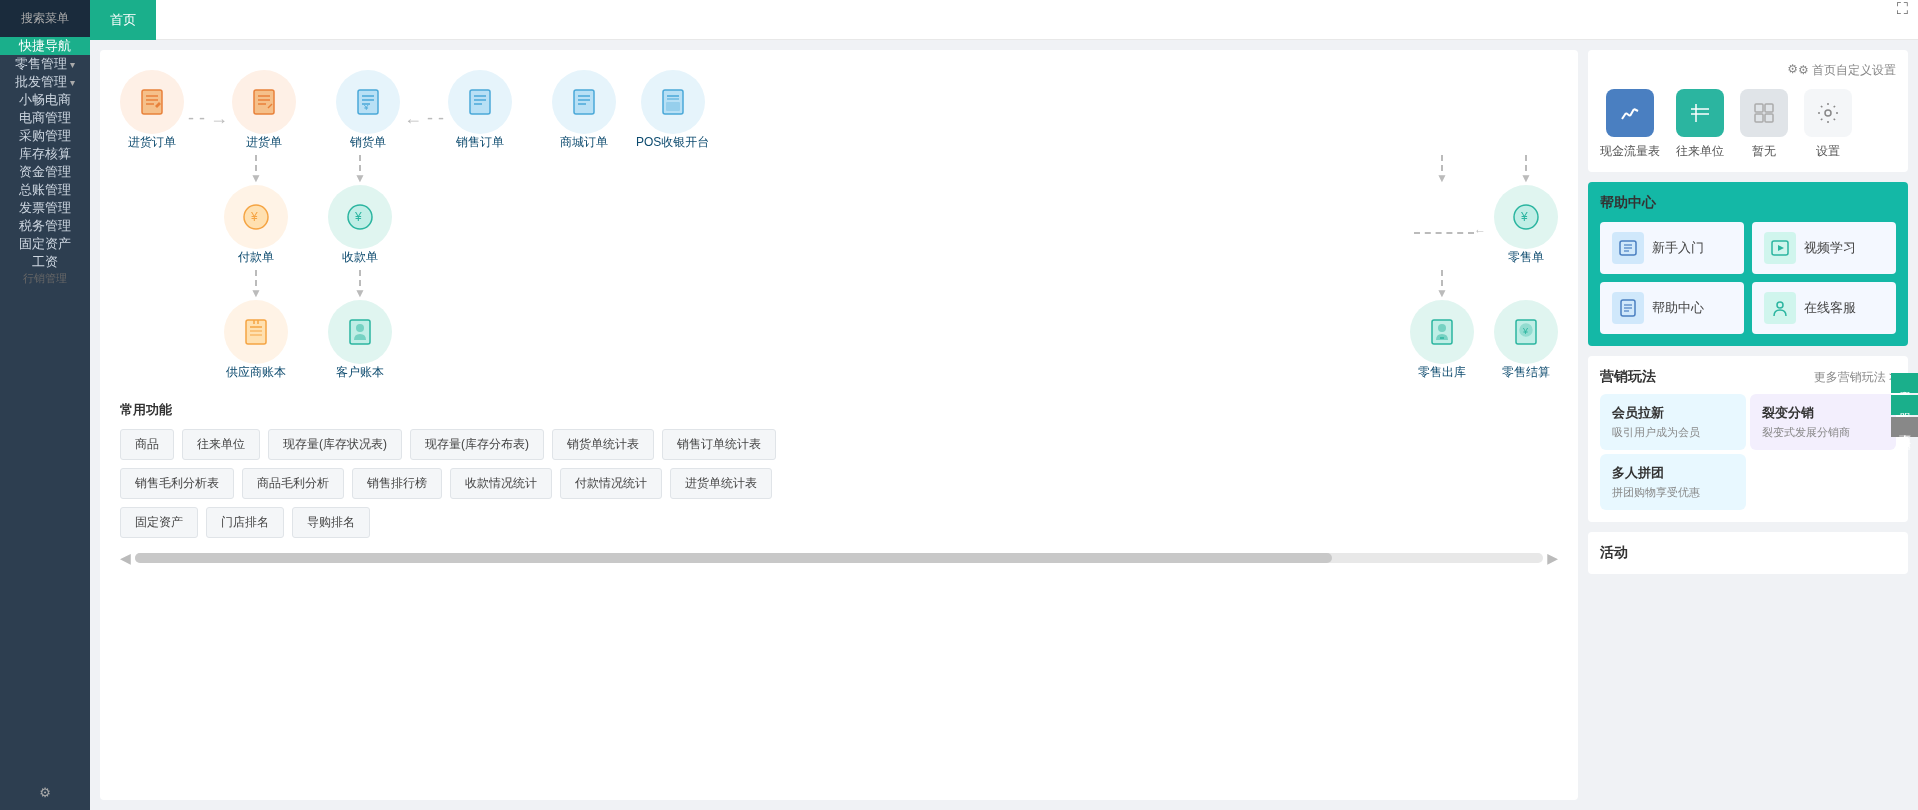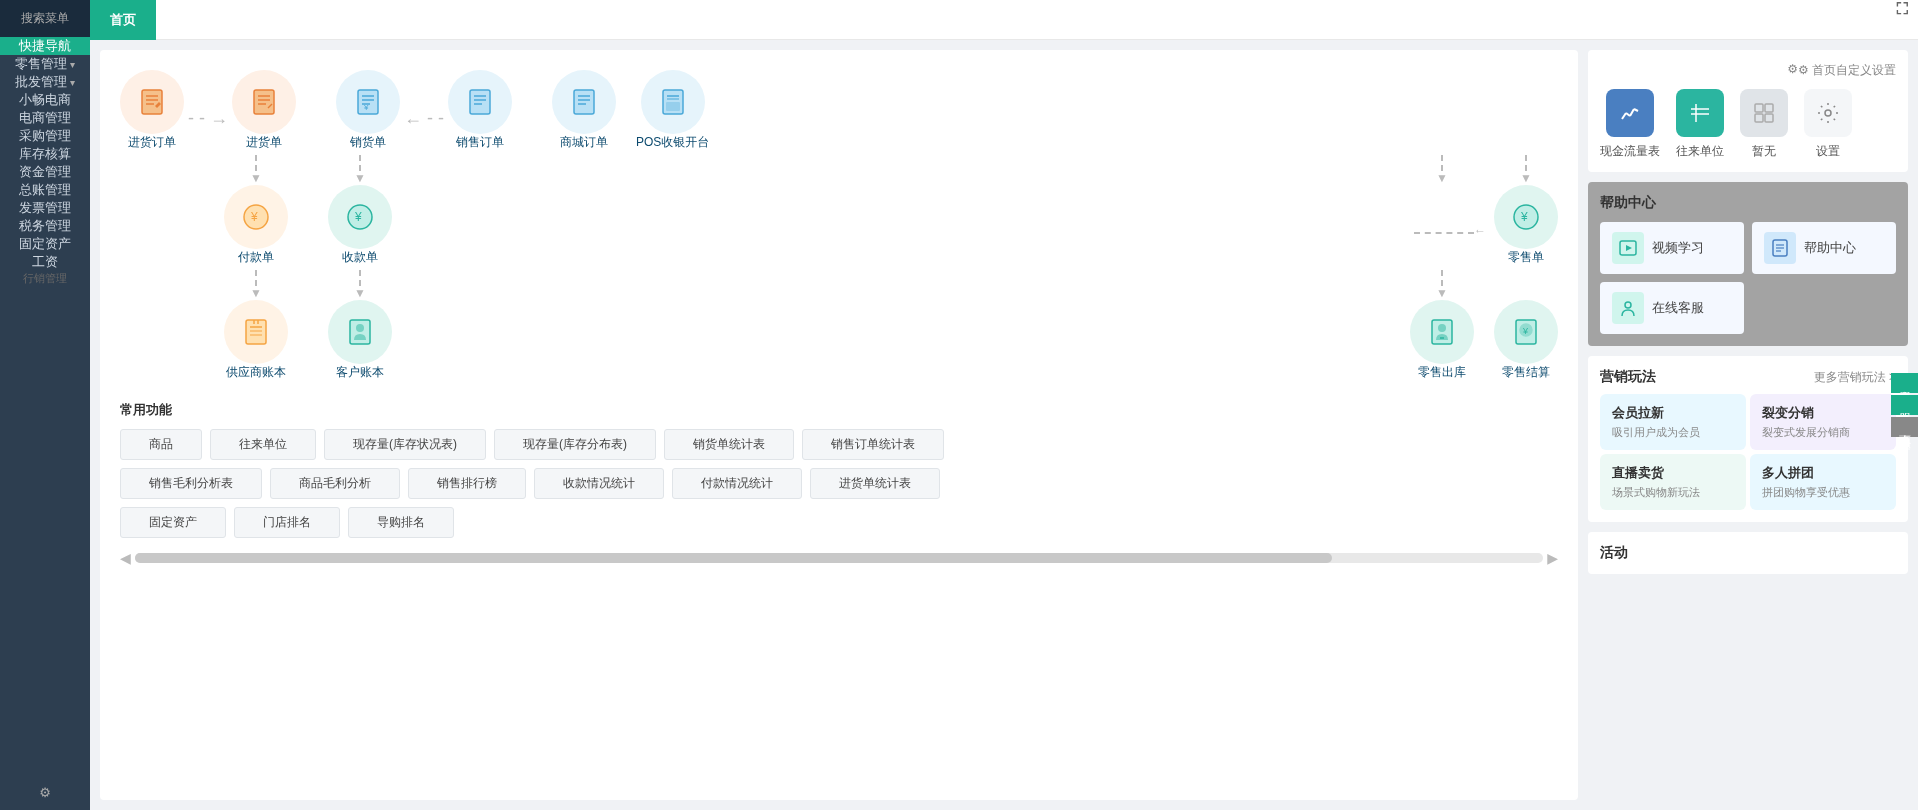--- a/index.html
+++ b/index.html
@@ -53,21 +53,20 @@
       overflow: hidden;
     }
 
     
     .topbar {
       background: #fff;
       height: 40px;
       display: flex;
       border-bottom: 1px solid #e8e8e8;
       flex-shrink: 0;
-      font-weight: bold;
     }
     .topbar-tab {
       background: #1aaf8b;
       color: #fff;
       padding: 0 20px;
       height: 40px;
       display: flex;
       align-items: center;
       font-size: 13px;
       cursor: pointer;
@@ -137,21 +136,21 @@
     .func-buttons {
       display: flex;
       flex-wrap: wrap;
       gap: 8px;
       margin-bottom: 8px;
     }
     .func-btn {
       background: #f4f6f8;
       border: 1px solid #e0e4e8;
       border-radius: 3px;
-      padding: 6px 28px;
+      padding: 6px 14px;
       font-size: 12px;
       color: #444;
       cursor: pointer;
       white-space: nowrap;
     }
 
     
     .scroll-indicator {
       display: flex;
       align-items: center;
@@ -216,21 +215,21 @@
       font-size: 20px;
     }
     .qa-icon.blue { background: #4a7fc1; color: #fff; }
     .qa-icon.teal { background: #2bb5a0; color: #fff; }
     .qa-icon.gray { background: #e0e4e8; color: #888; }
     .qa-icon.light-gray { background: #f4f6f8; color: #888; }
     .qa-label { font-size: 12px; color: #555; }
 
     
     .help-section {
-      background: #a3a3a3;
+      background: #14b8a6;
       border-radius: 4px;
       padding: 12px;
     }
     .help-title {
       font-size: 14px;
       font-weight: bold;
       color: #333;
       margin-bottom: 10px;
     }
     .help-grid {
@@ -742,20 +741,31 @@
             </div>
             <span class="qa-label">设置</span>
           </div>
         </div>
       </div>
 
       <div class="help-section">
         <div class="help-title">帮助中心</div>
         <div class="help-grid">
           <div class="help-item">
+            <div class="help-icon blue">
+              <svg width="20" height="20" viewBox="0 0 20 20" fill="none">
+                <rect x="2" y="3" width="16" height="14" rx="2" stroke="#4a7fc1" stroke-width="1.5"></rect>
+                <line x1="6" y1="7" x2="14" y2="7" stroke="#4a7fc1" stroke-width="1.2"></line>
+                <line x1="6" y1="10" x2="14" y2="10" stroke="#4a7fc1" stroke-width="1.2"></line>
+                <line x1="6" y1="13" x2="11" y2="13" stroke="#4a7fc1" stroke-width="1.2"></line>
+              </svg>
+            </div>
+            <span class="help-label">新手入门</span>
+          </div>
+          <div class="help-item">
             <div class="help-icon green">
               <svg width="20" height="20" viewBox="0 0 20 20" fill="none">
                 <rect x="2" y="3" width="16" height="14" rx="2" stroke="#2bb5a0" stroke-width="1.5"></rect>
                 <polygon points="8,7 8,13 14,10" fill="#2bb5a0"></polygon>
               </svg>
             </div>
             <span class="help-label">视频学习</span>
           </div>
           <div class="help-item">
             <div class="help-icon blue">
@@ -787,24 +797,20 @@
         </div>
         <div class="marketing-grid">
           <div class="marketing-item light-blue">
             <div class="marketing-item-title">会员拉新</div>
             <div class="marketing-item-desc">吸引用户成为会员</div>
           </div>
           <div class="marketing-item purple">
             <div class="marketing-item-title">裂变分销</div>
             <div class="marketing-item-desc">裂变式发展分销商</div>
           </div>
-          <div class="marketing-item light-green">
-            <div class="marketing-item-title">直播卖货</div>
-            <div class="marketing-item-desc">场景式购物新玩法</div>
-          </div>
           <div class="marketing-item light-blue">
             <div class="marketing-item-title">多人拼团</div>
             <div class="marketing-item-desc">拼团购物享受优惠</div>
           </div>
         </div>
       </div>
 
       <div style="background:#fff; border-radius:4px; padding:12px;">
         <div style="font-size:14px; font-weight:bold; color:#333;">活动</div>
       </div>

